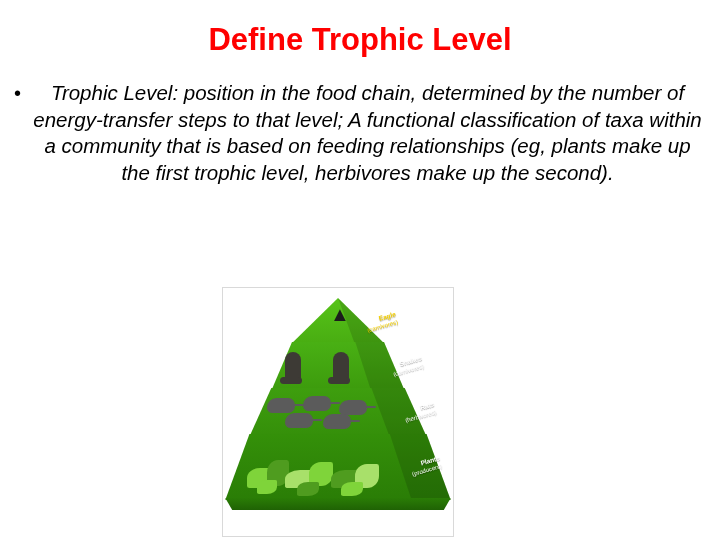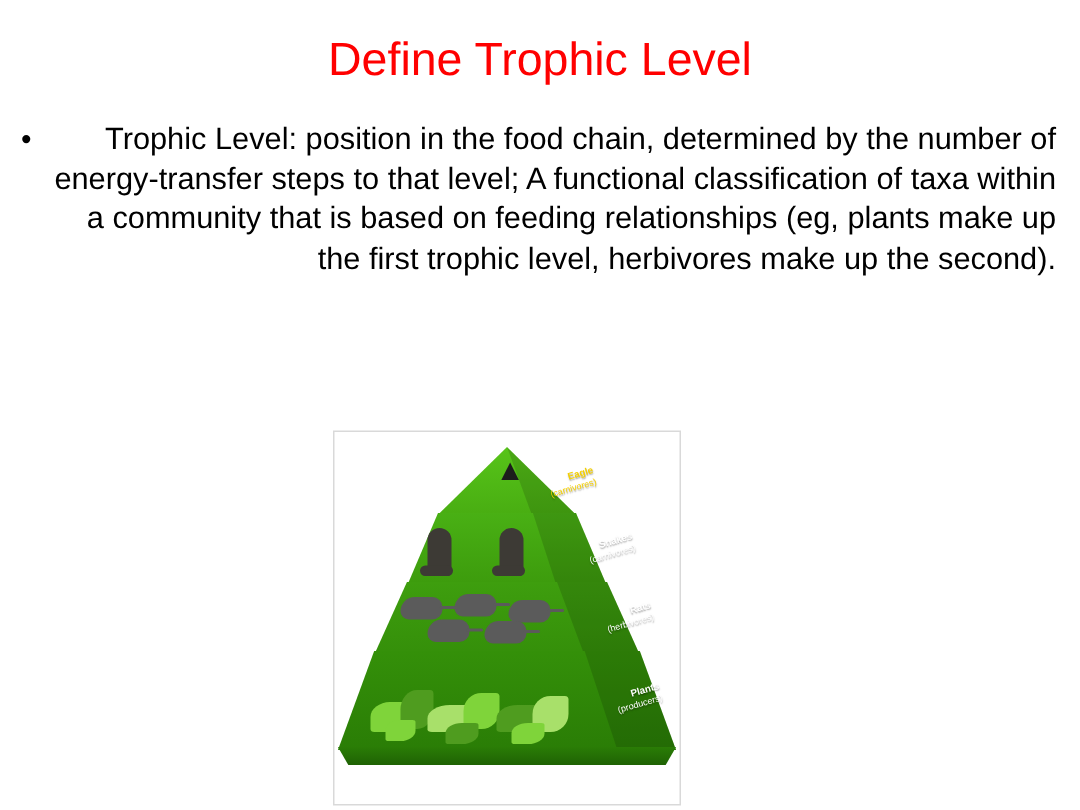--- a/index.html
+++ b/index.html
@@ -22,21 +22,21 @@
   }
   .slide-title {
     position: absolute;
     top: 22px;
     left: 0;
     width: 720px;
     text-align: center;
     color: #ff0000;
     font-size: 31px;
     font-family: "Liberation Sans", sans-serif;
-    font-weight: normal;
+    font-weight: bold;
     letter-spacing: 0px;
   }
   .body-block {
     position: absolute;
     top: 80px;
     left: 14px;
     width: 690px;
   }
   .bullet-row {
     display: flex;
@@ -47,21 +47,22 @@
   }
   .bullet-mark {
     flex: 0 0 auto;
     width: 17px;
     font-size: 20px;
     line-height: 26.5px;
     color: #000000;
   }
   .bullet-text {
     flex: 1 1 auto;
-    text-align: right;
+    text-align: center;
+    font-style: italic;
   }
   .figure-wrap {
     position: absolute;
     top: 287px;
     left: 222px;
     width: 232px;
     height: 250px;
     background: #ffffff;
     border: 1px solid #d9d9d9;
     box-sizing: border-box;

